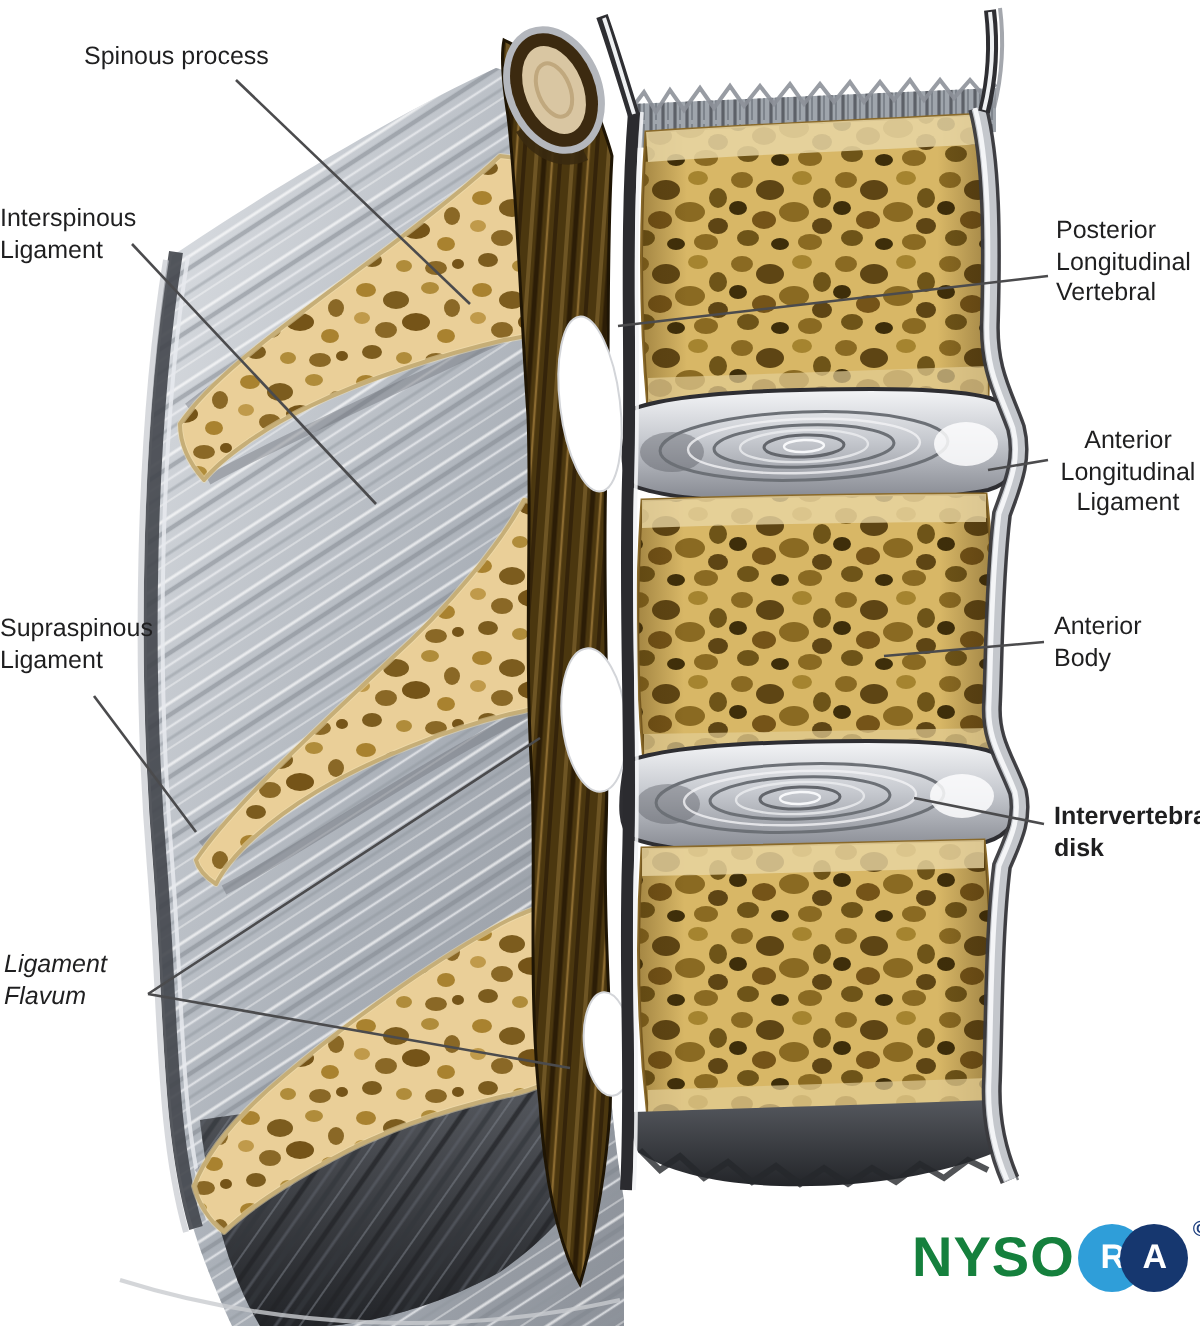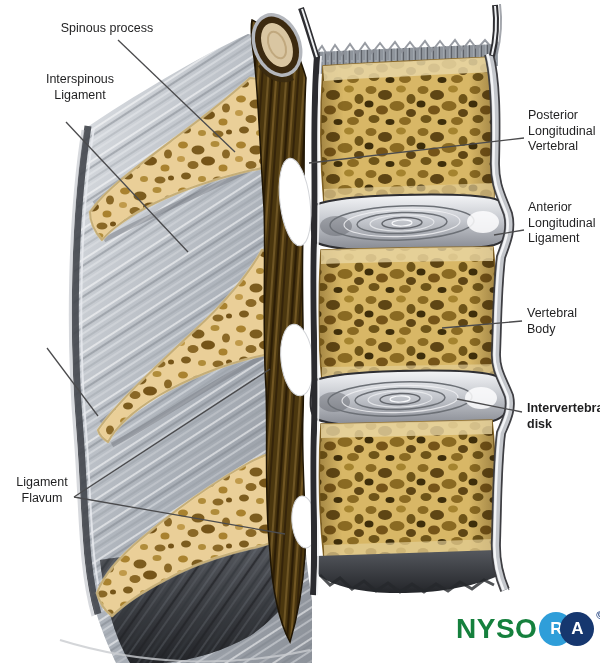--- a/index.html
+++ b/index.html
@@ -6,21 +6,21 @@
   .stage {
     position:relative; width:600px; height:663px; overflow:hidden;
     background:#ffffff; font-family:"Liberation Sans", sans-serif;
   }
   .stage svg { position:absolute; left:0; top:0; }
   .label {
     position:absolute;
     font:12.5px/15.5px "Liberation Sans", sans-serif;
     color:#1f1f20; white-space:normal;
   }
-  .label.center { text-align:center; }
+  .label.center { }
   .logo { position:absolute; left:456px; top:612px; display:flex; align-items:center; }
   .logo-text { font:700 28px/34px "Liberation Sans", sans-serif; color:#15803d; letter-spacing:.5px; }
   .badge {
     width:34px; height:34px; border-radius:50%;
     display:flex; align-items:center; justify-content:center;
     font:700 17px "Liberation Sans", sans-serif; color:#ffffff;
   }
   .badge-r { background:#2f9ed9; margin-left:2px; }
   .badge-a { background:#16376f; margin-left:-13px; }
   .copyright { font:700 11px "Liberation Sans", sans-serif; color:#1e3f7f; align-self:flex-start; margin:-3px 0 0 2px; }
@@ -241,30 +241,31 @@
     <line x1="74" y1="497" x2="285" y2="534"></line>
     <line x1="524" y1="138" x2="309" y2="163"></line>
     <line x1="524" y1="230" x2="494" y2="235"></line>
     <line x1="522" y1="321" x2="442" y2="328"></line>
     <line x1="522" y1="412" x2="457" y2="399"></line>
   </g>
 </svg>
 
 <div class="label center" style="left:42px; top:21px; width:130px;">Spinous process</div>
 
-<div class="label center" style="left:0px; top:72px; width:96px;padding-left:32px;">Interspinous Ligament</div>
-
-
-<div class="label center" style="left:2px; top:475px; width:80px;">Ligament Flavum</div>
+<div class="label center" style="left:0px; top:102px; width:96px;">Interspinous Ligament</div>
+
+<div class="label center" style="left:0px; top:307px; width:80px;">Supraspinous Ligament</div>
+
+<div class="label center" style="left:2px; top:475px; width:80px;font-style:italic;">Ligament Flavum</div>
 
 <div class="label" style="left:528px; top:108px; width:72px;">Posterior Longitudinal Vertebral</div>
 
-<div class="label" style="left:528px; top:200px; width:72px;">Anterior Longitudinal Ligament</div>
-
-<div class="label" style="left:527px; top:306px; width:72px;">Vertebral Body</div>
+<div class="label" style="left:528px; top:213px; width:72px;text-align:center;">Anterior Longitudinal Ligament</div>
+
+<div class="label" style="left:527px; top:306px; width:72px;">Anterior Body</div>
 
 <div class="label" style="left:527px; top:401px; width:72px;font-weight:bold;">Intervertebral disk</div>
 
 <div class="logo">
   <span class="logo-text">NYSO</span>
   <span class="badge badge-r">
         <span>R</span>
       </span>
   <span class="badge badge-a">
         <span>A</span>

